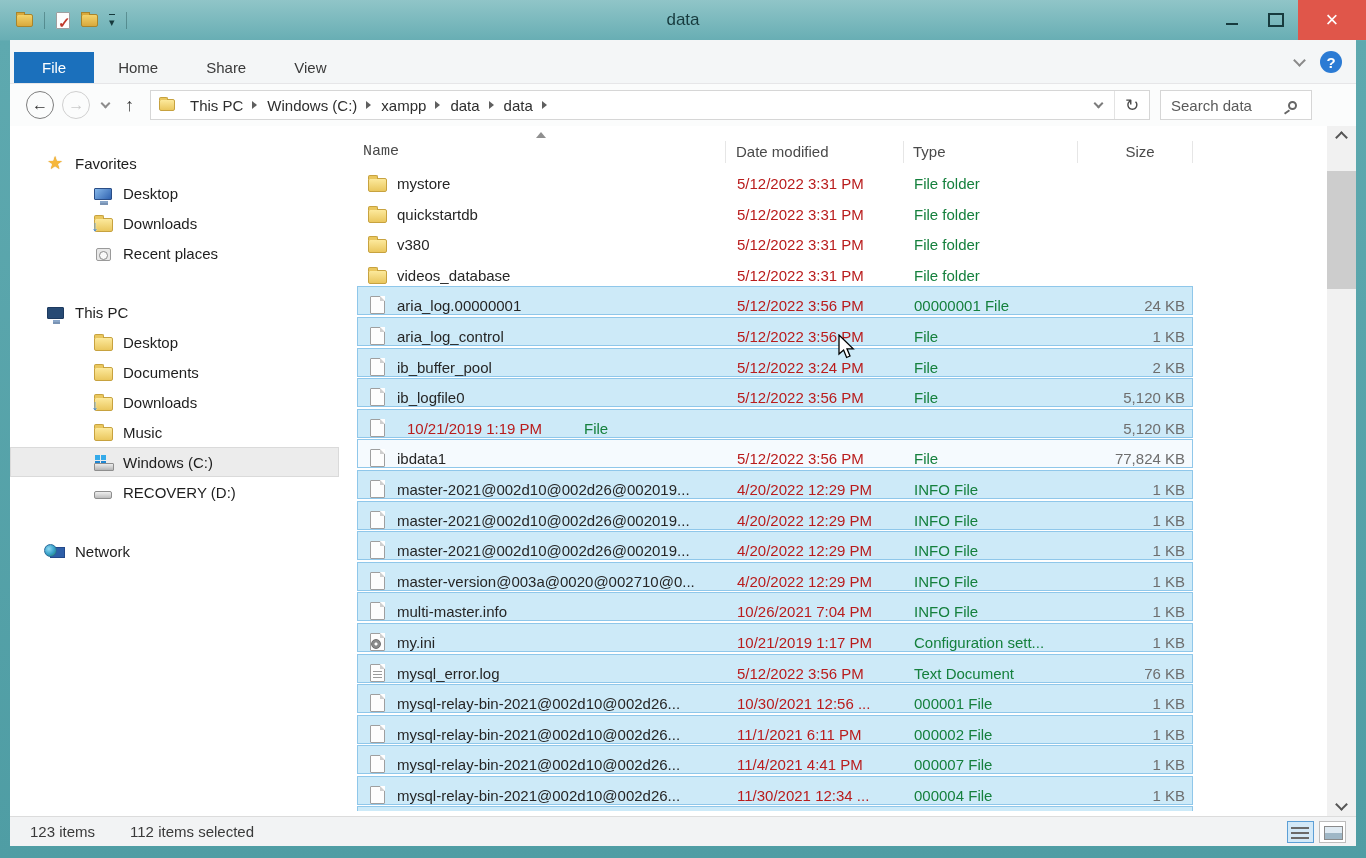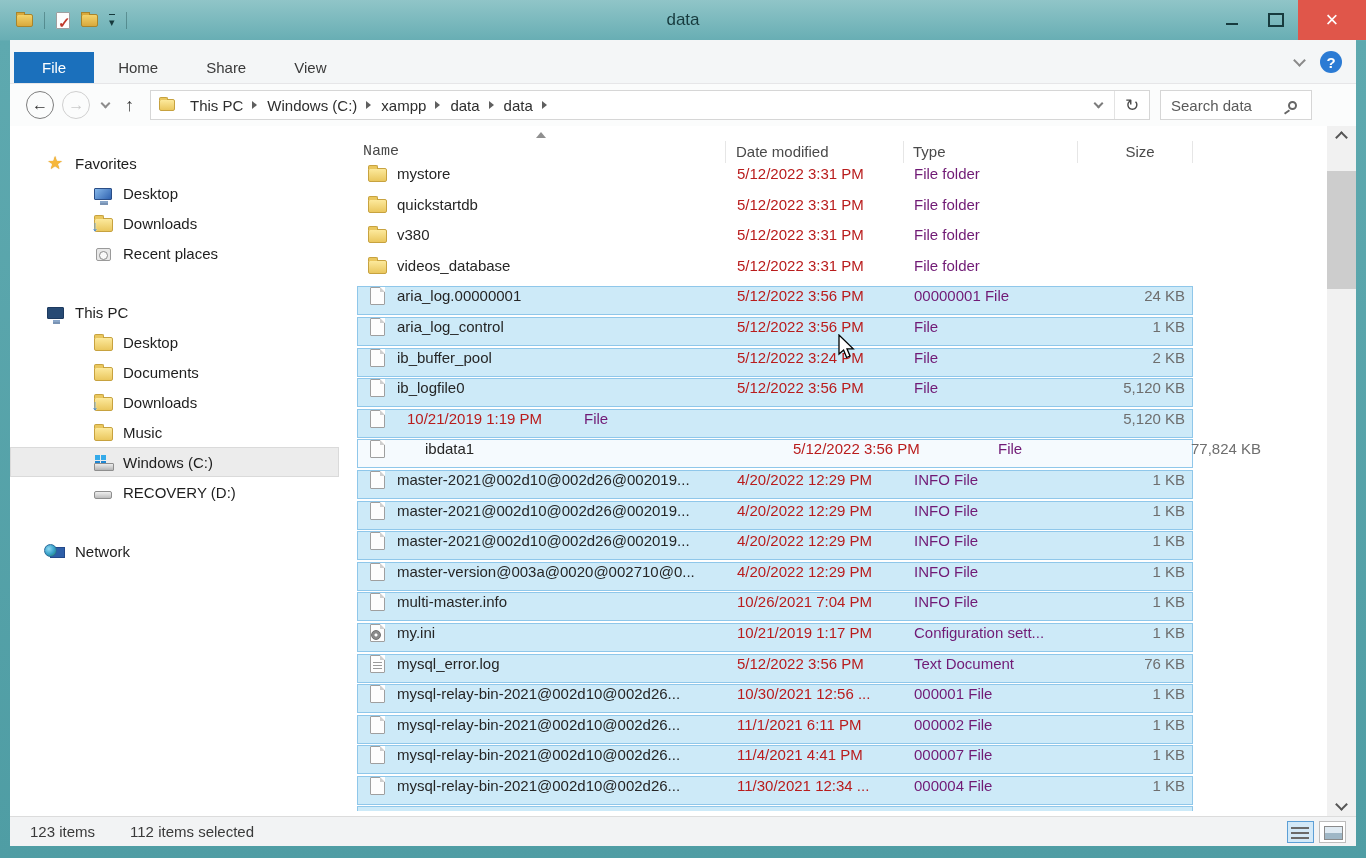--- a/index.html
+++ b/index.html
@@ -62,27 +62,27 @@
   
   .filearea{flex:1;position:relative;overflow:hidden;}
   .sortup{position:absolute;top:6px;left:181px;width:0;height:0;border-left:5px solid transparent;border-right:5px solid transparent;border-bottom:6px solid #8f8f8f;}
   .hrow{display:flex;height:25px;margin:13px 0 0 2px;width:836px;color:#4a4a4a;align-items:center;}
   .hcell{height:22px;line-height:22px;border-right:1px solid #e6e6e6;}
   .h-name{width:369px;padding-left:6px;font-family:Liberation Mono, monospace;}
   .h-date{width:178px;padding-left:10px;}
   .h-type{width:174px;padding-left:9px;}
   .h-size{flex:1;padding-left:10px;text-align:center;}
   .rows{overflow:hidden;height:652px;}
-  .frow{display:flex;align-items:flex-start;height:29px;margin:0 0 1.6px 2px;width:836px;border:1px solid transparent;}
+  .frow{display:flex;align-items:flex-end;height:29px;margin:0 0 1.6px 2px;width:836px;border:1px solid transparent;}
   .frow.selected{background:#cdeaf8;border-color:#8fc7ea;}
-  .frow.focused{background:#f5fafe;gap:28px;}
+  .frow.focused{background:#f5fafe;}
   .fi{width:22px;margin:0 9px 0 8px;flex:none;display:flex;justify-content:center;position:relative;}
   .c-name{width:330px;flex:none;color:#262626;white-space:nowrap;overflow:hidden;}
   .c-date{width:178px;flex:none;color:#b91c1c;padding-left:10px;white-space:nowrap;}
-  .c-type{width:174px;flex:none;color:#701a75;padding-left:9px;white-space:nowrap;overflow:hidden;}
+  .c-type{width:174px;flex:none;color:#15803d;padding-left:9px;white-space:nowrap;overflow:hidden;}
   .c-size{flex:1;text-align:right;color:#6e6e6e;padding-right:7px;white-space:nowrap;}
   .row-sliver{height:5px;margin-left:2px;width:836px;background:#cdeaf8;border:1px solid #8fc7ea;border-bottom:none;}
   
   .vscroll{width:29px;flex:none;background:#f1f1f1;display:flex;flex-direction:column;}
   .sb-arrow{height:19px;flex:none;display:flex;align-items:center;justify-content:center;}
   .sb-up::after{content:"";width:7px;height:7px;border-right:2px solid #555;border-bottom:2px solid #555;transform:rotate(-135deg);margin-top:4px;}
   .sb-down::after{content:"";width:7px;height:7px;border-right:2px solid #555;border-bottom:2px solid #555;transform:rotate(45deg);margin-bottom:4px;}
   .sb-track{flex:1;position:relative;}
   .sb-thumb{position:absolute;top:26px;left:0;width:100%;height:118px;background:#cdcdcd;}
   

